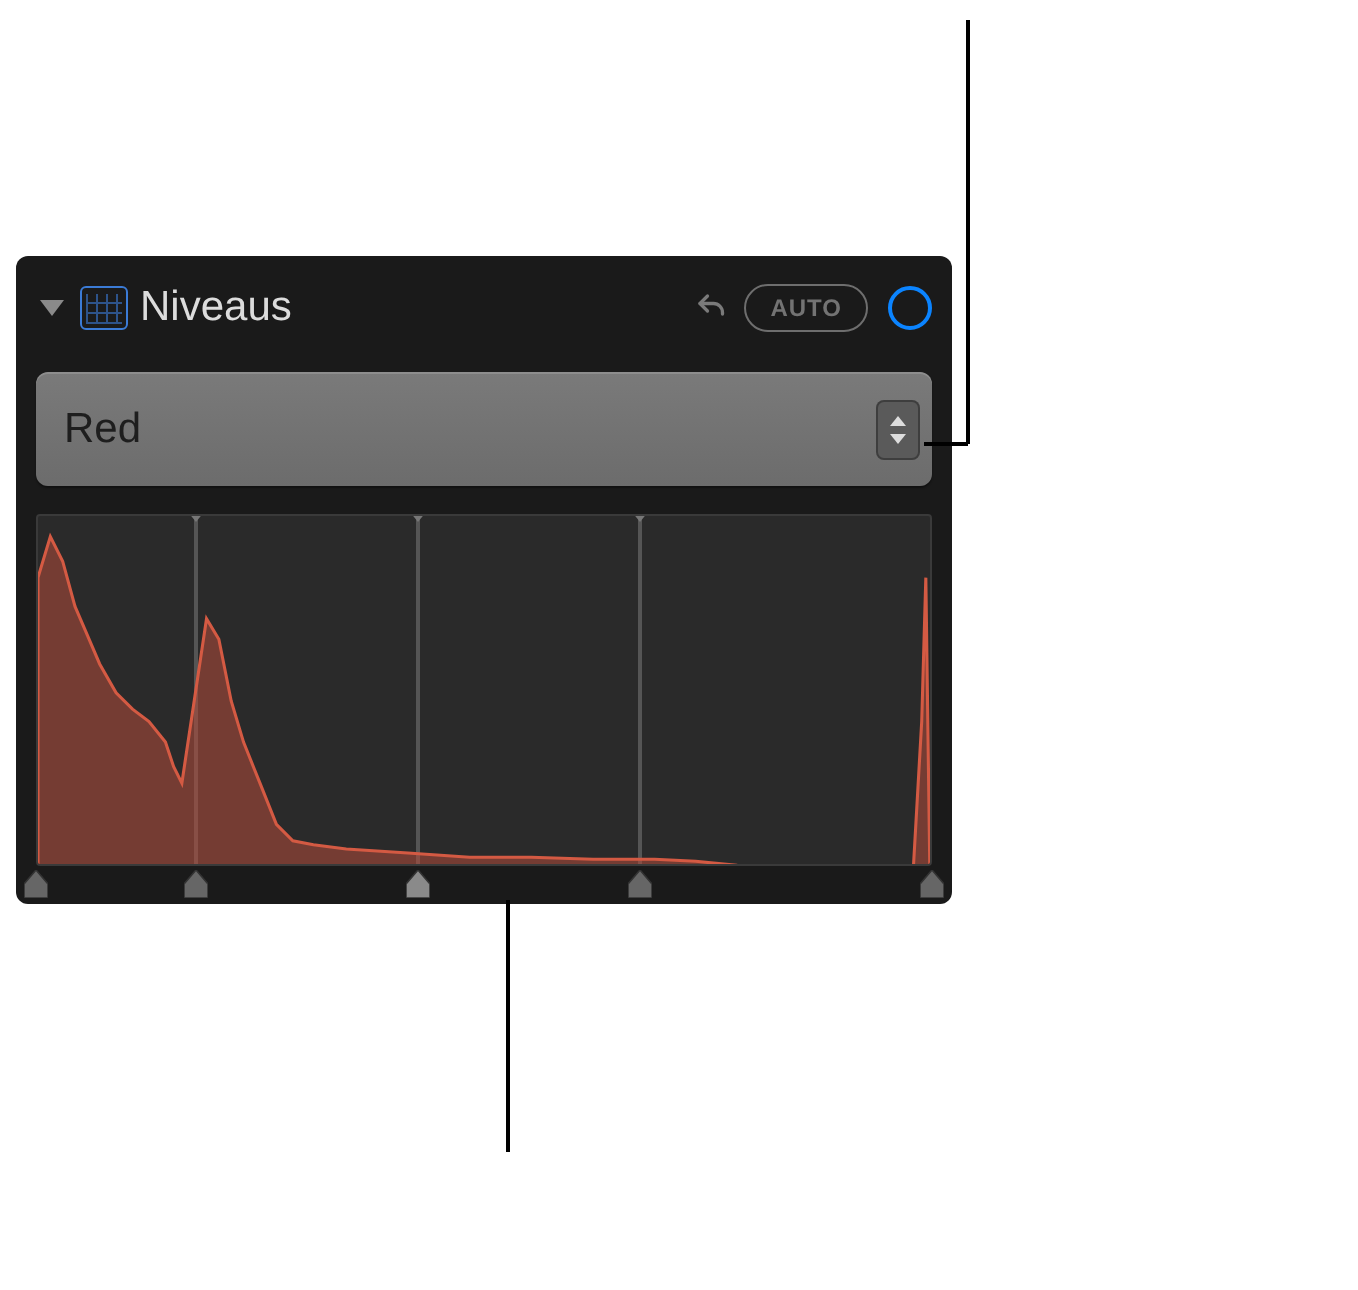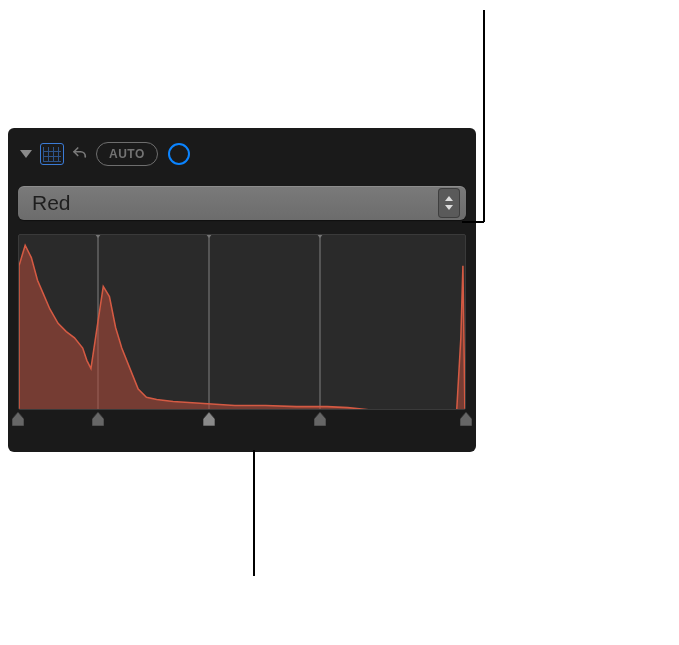--- a/index.html
+++ b/index.html
@@ -79,21 +79,21 @@
     background: transparent;
   }
   .ring {
     width: 22px; height: 22px;
     border: 2.5px solid #0b84ff;
     border-radius: 50%;
     margin-left: 4px;
   }
   .dropdown {
     margin-top: 14px;
-    height: 34px;
+    height: 57px;
     background: linear-gradient(to bottom,#7a7a7a,#6c6c6c);
     border-radius: 6px;
     display: flex;
     align-items: center;
     padding: 0 40px 0 14px;
     position: relative;
     color: #1e1e1e;
     font-size: 21px;
     box-shadow: inset 0 1px 0 rgba(255,255,255,.15), 0 1px 1px rgba(0,0,0,.4);
   }
@@ -161,20 +161,21 @@
   .callout.h { height: 1.5px; }
   .callout.v { width: 1.5px; }
 </style>
 </head>
 <body>
 
 <div class="panel">
   <div class="header-row">
     <div class="disclosure"></div>
     <div class="levels-icon"></div>
+    <div class="header-title">Niveaus</div>
     <div class="undo-icon">
       <svg viewBox="0 0 24 24" fill="none" stroke="#7a7a7a" stroke-width="2.2" stroke-linecap="round" stroke-linejoin="round">
         <path d="M9 14l-5-5 5-5"></path>
         <path d="M4 9h9a6 6 0 0 1 6 6v1"></path>
       </svg>
     </div>
     <div class="auto-btn">AUTO</div>
     <div class="ring"></div>
   </div>
 

